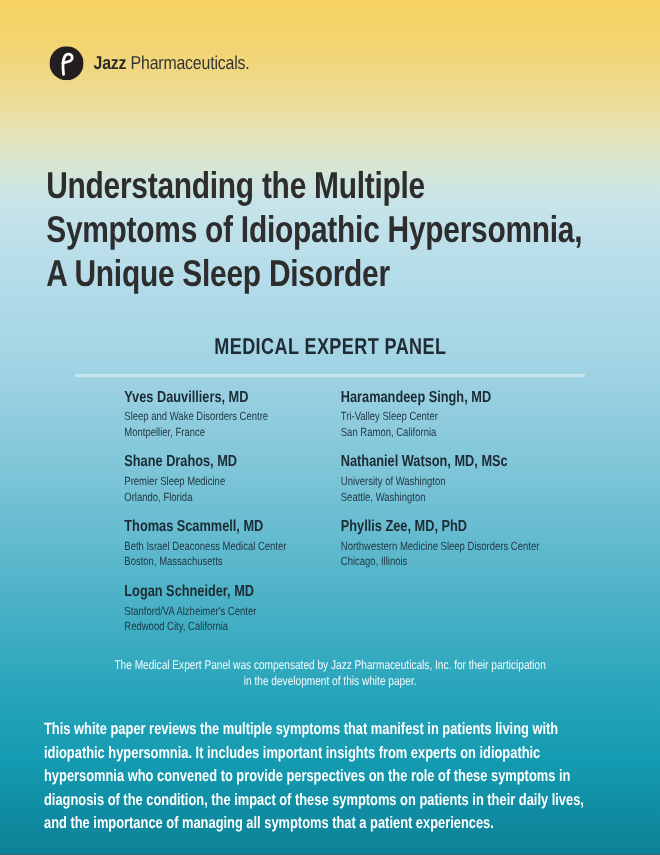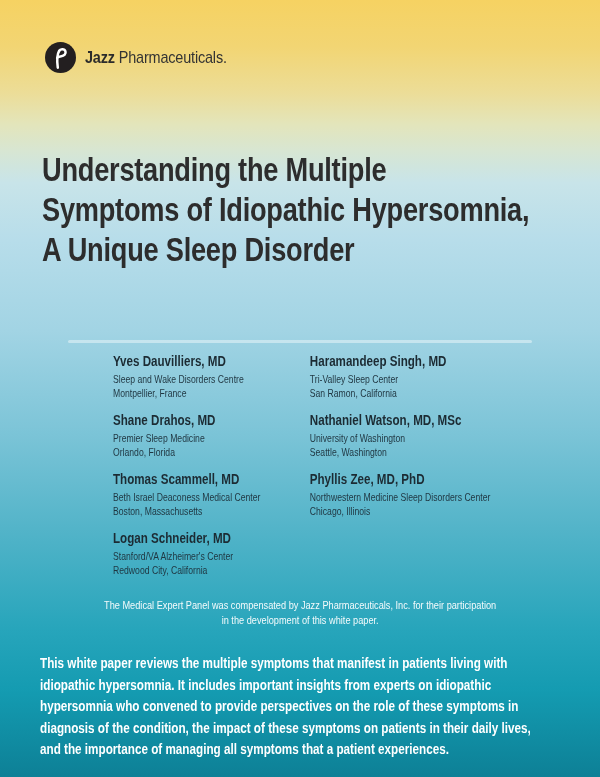--- a/index.html
+++ b/index.html
@@ -172,20 +172,23 @@
       <span class="suffix">Pharmaceuticals.</span>
     </div>
   </div>
 
   <div class="title">
     <span>Understanding the Multiple</span>
     <span>Symptoms of Idiopathic Hypersomnia,</span>
     <span>A Unique Sleep Disorder</span>
   </div>
 
+  <div class="panel-heading">
+    <span>MEDICAL EXPERT PANEL</span>
+  </div>
   <div class="panel-divider"></div>
 
   <div class="panel-cols">
     <div class="panel-col-left">
 
       <div class="expert">
         <div class="expert-name">Yves Dauvilliers, MD</div>
         <div class="expert-line">Sleep and Wake Disorders Centre</div>
         <div class="expert-line">Montpellier, France</div>
       </div>

